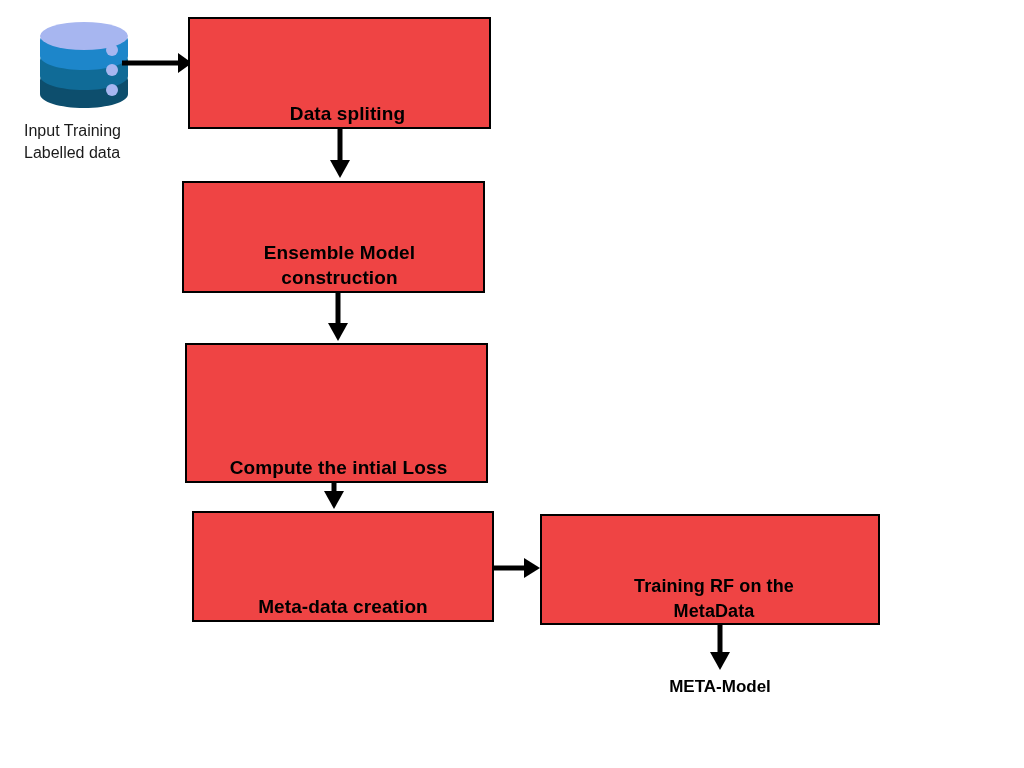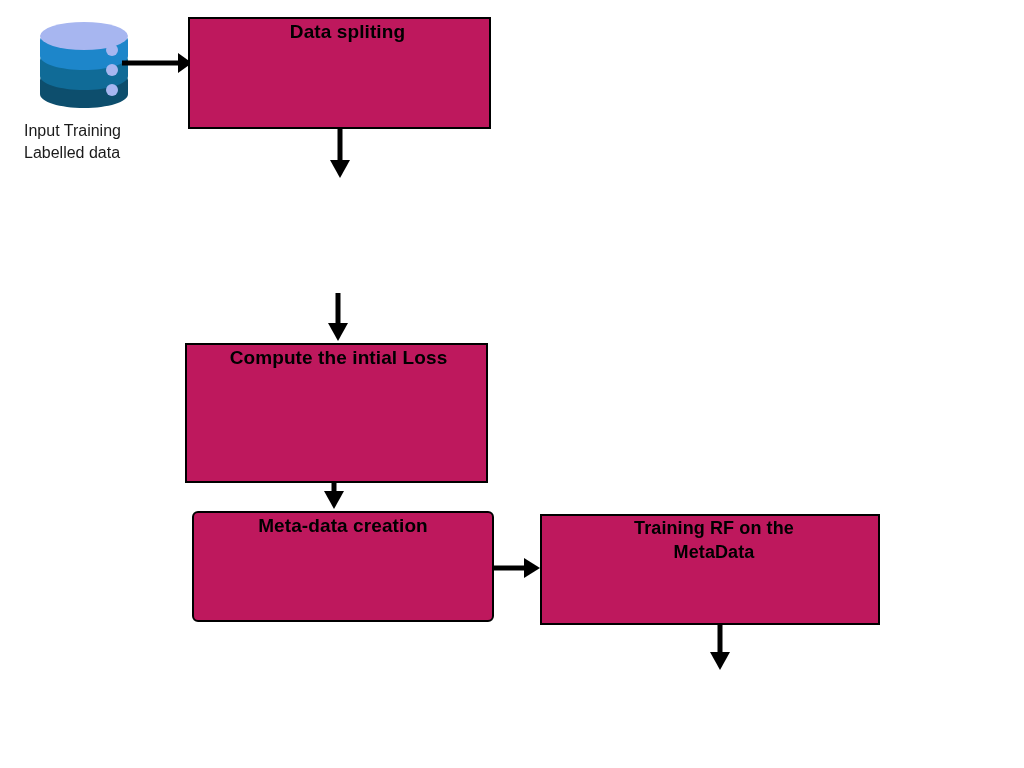--- a/index.html
+++ b/index.html
@@ -27,23 +27,23 @@
     left: 0;
     top: 0;
     width: 1024px;
     height: 768px;
     pointer-events: none;
   }
   .node-box {
     position: absolute;
     box-sizing: border-box;
     border: 2px solid #000000;
-    background: #be185d;
+    background: #ef4444;
     display: flex;
-    align-items: flex-start;
+    align-items: flex-end;
     justify-content: center;
     text-align: center;
   }
   .node-label {
     font-weight: bold;
     font-size: 19px;
     line-height: 1.35;
     color: #000000;
     white-space: pre-line;
     letter-spacing: 0.1px;
@@ -128,28 +128,33 @@
     <g>
       <line x1="720" y1="625" x2="720" y2="655" stroke="#000000" stroke-width="5"></line>
       <polygon points="710,652 730,652 720,670" fill="#000000"></polygon>
     </g>
   </svg>
 
   <div class="node-box" style="left:188px; top:17px; width:303px; height:112px;">
     <span class="node-label" style="position:relative; left:8px;">Data spliting</span>
   </div>
 
+  <div class="node-box" style="left:182px; top:181px; width:303px; height:112px;">
+    <span class="node-label" style="position:relative; left:6px;">Ensemble Model
+construction</span>
+  </div>
 
   <div class="node-box" style="left:185px; top:343px; width:303px; height:140px;">
     <span class="node-label" style="position:relative; left:2px;">Compute the intial Loss</span>
   </div>
 
-  <div class="node-box" style="left:192px; top:511px; width:302px; height:111px;border-radius:6px;">
+  <div class="node-box" style="left:192px; top:511px; width:302px; height:111px;">
     <span class="node-label" style="position:relative; left:0px;">Meta-data creation</span>
   </div>
 
   <div class="node-box" style="left:540px; top:514px; width:340px; height:111px;">
     <span class="node-label" style="position:relative; left:4px; font-size:18px;">Training RF  on the
 MetaData</span>
   </div>
 
+  <div class="free-label bold" style="left:620px; top:676px; width:200px;">META-Model</div>
 
 </div>
 
 </body></html>

